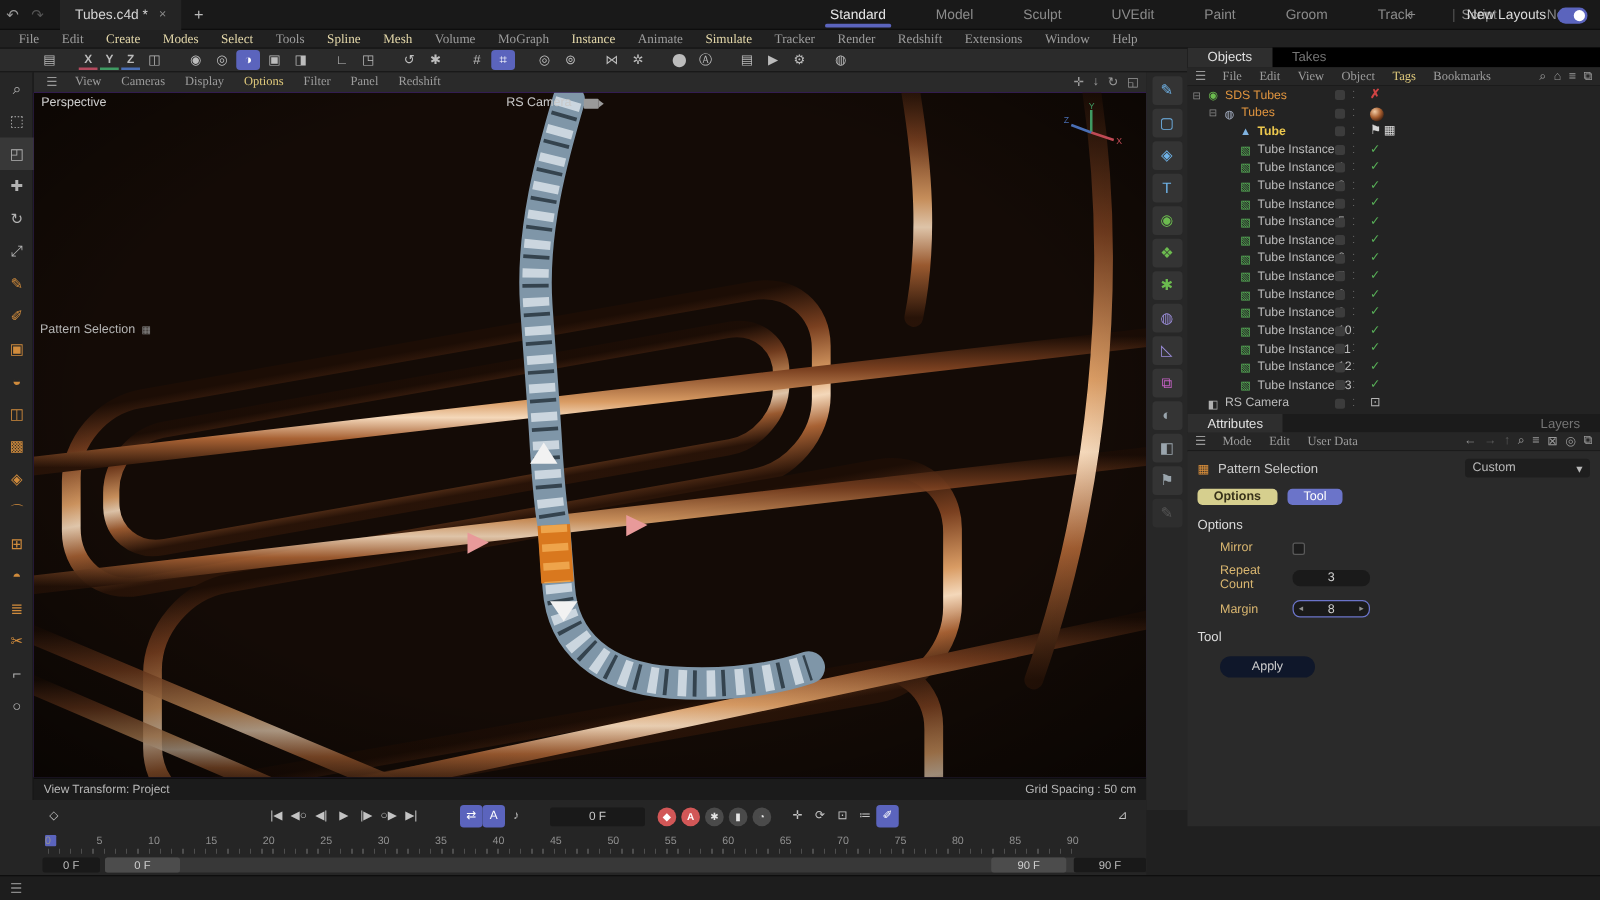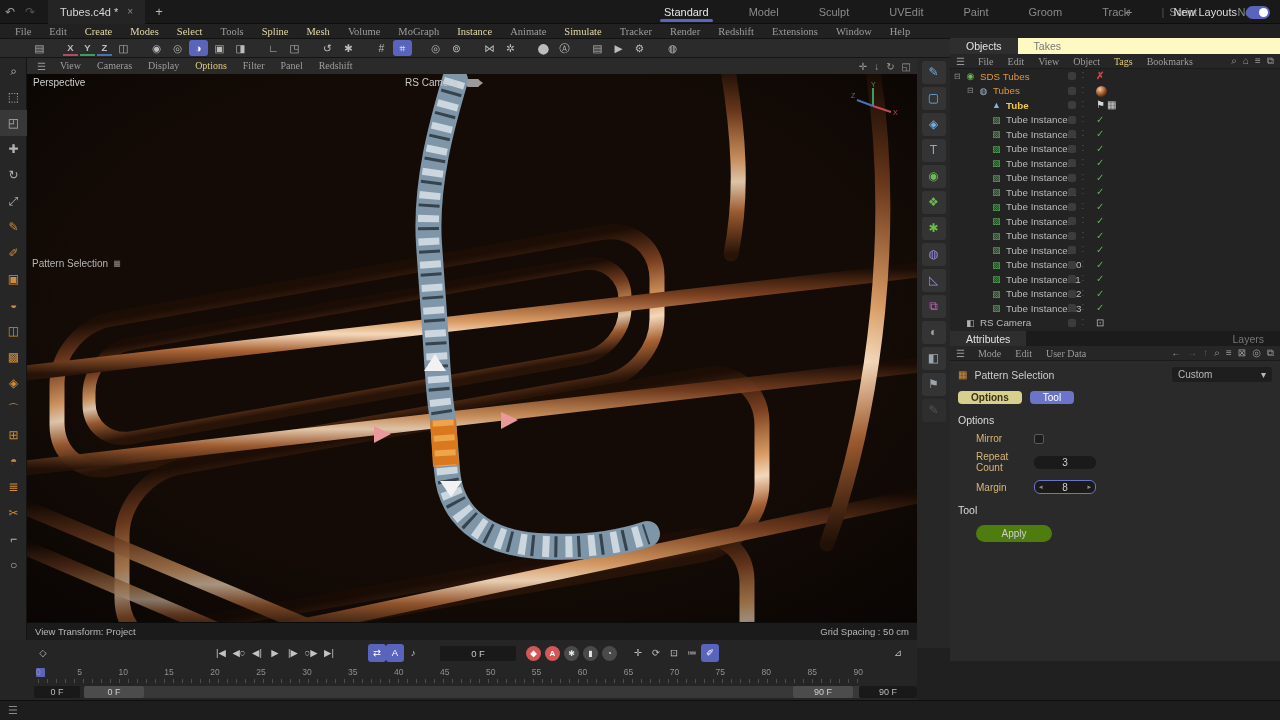--- a/index.html
+++ b/index.html
@@ -65,21 +65,21 @@
   #vp-tool .g { color:#8d8d8d; font-size:8px; }
   #gizmo { right:18px; top:8px; }
 
   
   #rrail { top:58px; left:917px; width:33px; height:590px; background:#272727; }
   .ricon { width:24px; height:23px; line-height:23px; margin:3px auto 0; background:#343434; border-radius:3px; text-align:center; font-size:12px; color:#9aa5ad; }
   .ricon.blue { color:#6fb3e8; } .ricon.green { color:#6cbb4f; } .ricon.purple { color:#9a8cd8; }
   .ricon.magenta { color:#c060c0; } .ricon.dim { color:#9aa5ad; } .ricon.disabled { color:#565656; background:#2e2e2e; }
 
   
-  #om-tabs { top:38px; left:950px; width:330px; height:16px; background:#fef9c3; display:flex; }
+  #om-tabs { top:38px; left:950px; width:330px; height:16px; background:#000000; display:flex; }
   .ptab { padding:0 16px; line-height:16px; font-size:10.5px; color:#767676; }
   .ptab.active { background:#2e2e2e; color:#e2e2e2; }
   #right-panel { top:54px; left:950px; width:330px; height:594px; background:#2a2a2a; }
   .pmenu { height:15px; background:#262626; border-bottom:1px solid #1b1b1b; display:flex; align-items:center; padding:0 6px; }
   .pmenu .burger { color:#999; margin-right:6px; font-size:10px; }
   .pmenu .mi { padding:0 7px; font-size:10px; line-height:15px; }
   .pmenu .mi.hl { color:#e0ca7c; }
   .pmenu .icons { margin-left:auto; display:flex; gap:6px; color:#9a9a9a; font-size:10px; }
   .pmenu .icons .dim { color:#5c5c5c; }
 
@@ -110,21 +110,21 @@
   .mtab { border-radius:4px; padding:1px 13px; font-size:10px; }
   .mtab.opt { background:#d6cf8e; color:#38321a; font-weight:bold; }
   .mtab.tool { background:#6b74c9; color:#fff; }
   .sect { margin-top:10px; color:#dadada; font-size:10.5px; }
   .frow { display:flex; align-items:center; margin-top:7px; padding-left:18px; }
   .flabel { width:58px; color:#d9b670; font-size:10px; }
   .chk { width:10px; height:10px; background:#1d1d1d; border:1px solid #5a5a5a; border-radius:2px; }
   .field { width:62px; height:13px; background:#1a1a1a; border-radius:6px; text-align:center; line-height:13px; color:#cfcfcf; font-size:10px; }
   .spinner { width:62px; height:14px; background:#1a1a1a; border:1px solid #6b74c9; border-radius:6px; display:flex; align-items:center; justify-content:space-between; padding:0 4px; color:#cfcfcf; font-size:10px; }
   .spinner .arr { color:#8f8f8f; font-size:7px; }
-  .applybtn { margin:9px 0 0 18px; width:76px; height:17px; background:#4d7c0f; border-radius:9px; text-align:center; line-height:17px; color:#cfcfcf; font-size:10px; }
+  .applybtn { margin:9px 0 0 18px; width:76px; height:17px; background:#0f172a; border-radius:9px; text-align:center; line-height:17px; color:#cfcfcf; font-size:10px; }
 
   
   #timeline { top:640px; left:0; width:917px; height:60px; background:#252525; }
   .tbtn { display:inline-block; min-width:18px; height:18px; line-height:18px; text-align:center; color:#c3c3c3; font-size:9.5px; border-radius:3px; padding:0 2px; }
   .tbtn.active { background:#5b64bd; color:#fff; }
   .tbtn.gap { margin-left:10px; }
   .circ { display:inline-flex; align-items:center; justify-content:center; width:15px; height:15px; border-radius:50%; background:#4a4a4a; color:#e5e5e5; font-size:8px; margin:0 2px; vertical-align:middle; }
   .circ.red { background:#d25757; color:#fff; font-weight:bold; }
   #t-key { position:absolute; left:34px; top:4px; }
   #t-play { position:absolute; left:212px; top:4px; }

